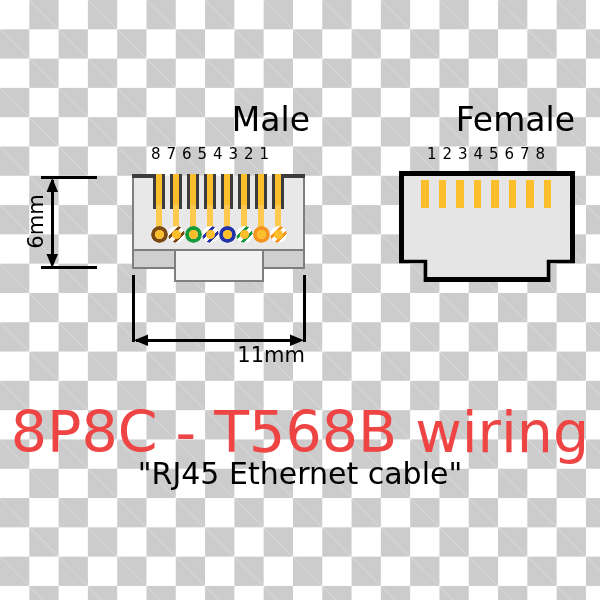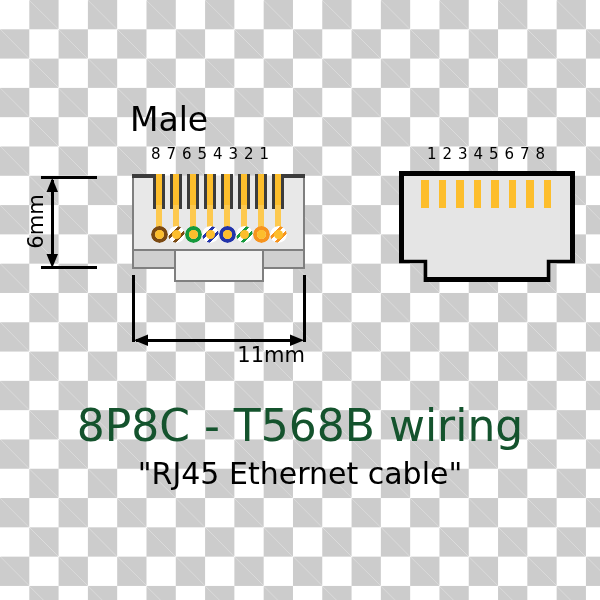--- a/index.html
+++ b/index.html
@@ -24,21 +24,21 @@
     position: relative;
     width: 600px;
     height: 600px;
   }
   .abs { position: absolute; }
 
   
   .conn-title {
     font-size: 33px;
     color: #000000;
-    text-align: left;
+    text-align: right;
     line-height: 1;
     white-space: nowrap;
   }
   .pin-numbers {
     display: flex;
     justify-content: space-between;
     font-size: 15px;
     color: #000000;
     line-height: 1;
   }
@@ -164,22 +164,22 @@
   .dim-label.vert {
     transform: rotate(-90deg);
     transform-origin: center center;
   }
 
   
   #main-caption {
     position: absolute;
     width: 600px;
     text-align: center;
-    font-size: 44px;
-    color: #14532d;
+    font-size: 57px;
+    color: #ef4444;
     line-height: 1;
     white-space: nowrap;
   }
   #sub-caption {
     position: absolute;
     width: 600px;
     text-align: center;
     font-size: 30px;
     color: #000000;
     line-height: 1;
@@ -278,20 +278,21 @@
       </div>
       <div class="wire-dot striped" style="left: 269.5px; top: 226px;">
         <div class="band" style="background: repeating-linear-gradient(135deg, rgb(247, 148, 30) 0px, rgb(247, 148, 30) 3.2px, rgb(255, 255, 255) 3.2px, rgb(255, 255, 255) 7.2px);"></div>
         <div class="core" style="background: rgb(253, 190, 44);"></div>
       </div>
     </div>
 
   <div id="male-latch-bar" style="left:132px; top:251px; width:173px; height:18px;"></div>
   <div id="male-latch" style="left:174px; top:251px; width:90px; height:31px;"></div>
 
+  <div class="conn-title abs" style="left:395px; top:103px; width:180px;">Female</div>
 
   <div class="pin-numbers abs" id="female-pin-numbers" style="left:424px; top:147px; width:124px;">
       <span>1</span>
       <span>2</span>
       <span>3</span>
       <span>4</span>
       <span>5</span>
       <span>6</span>
       <span>7</span>
       <span>8</span>

